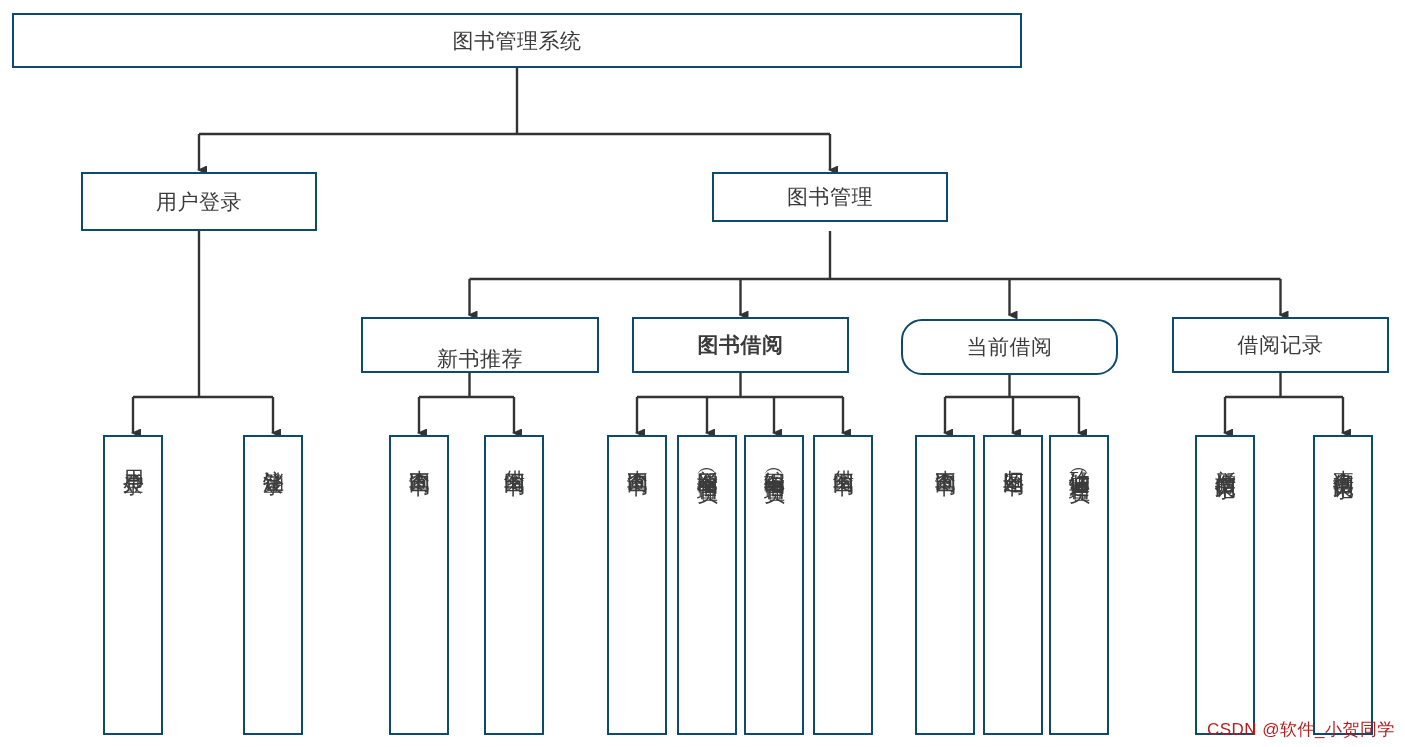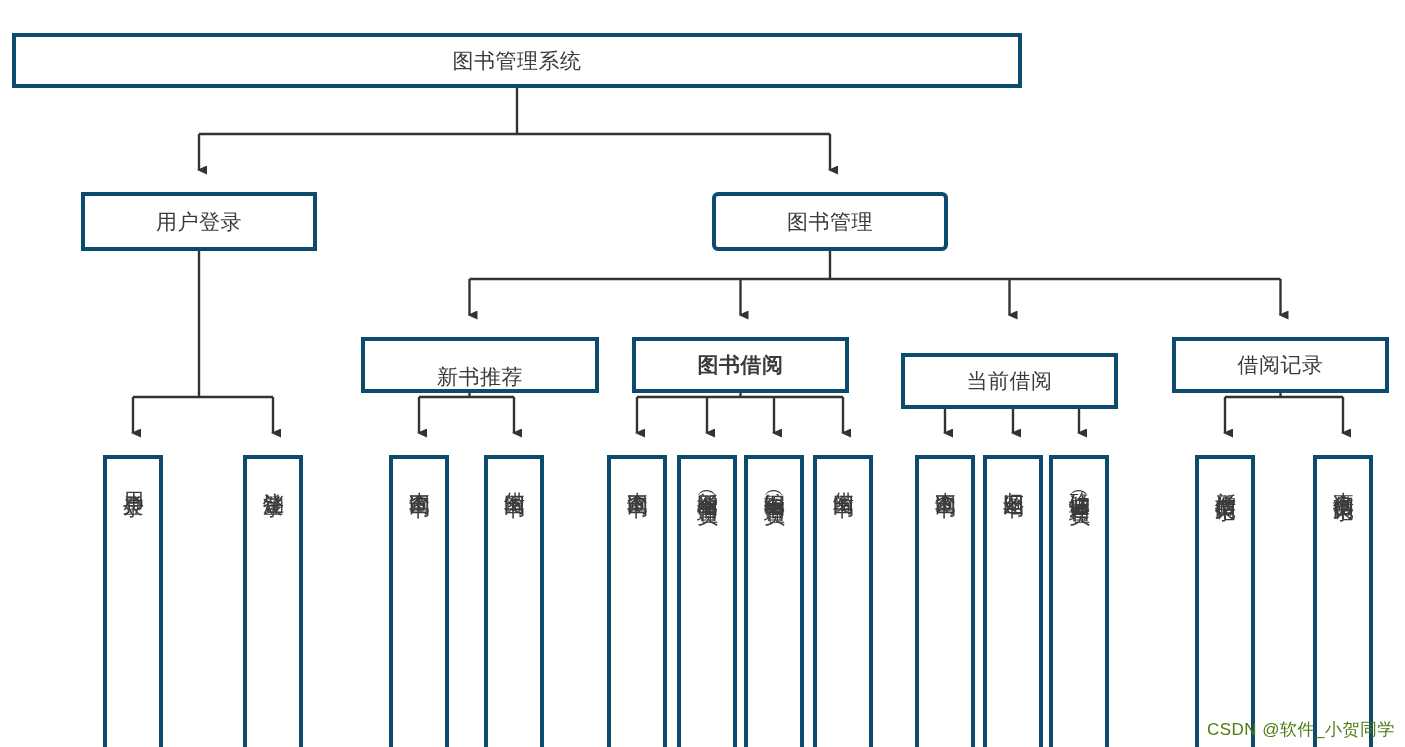--- a/index.html
+++ b/index.html
@@ -23,27 +23,26 @@
     left: 0;
     top: 0;
     width: 1405px;
     height: 747px;
     pointer-events: none;
   }
   .node {
     position: absolute;
     box-sizing: border-box;
     background: #ffffff;
-    border: 4px solid #0c4a6e;
+    border: 2px solid #0c4a6e;
     display: flex;
     align-items: center;
     justify-content: center;
     color: #3b3b3b;
     z-index: 2;
-    margin-top: 20px;
   }
   .node.horizontal {
     font-size: 21px;
     line-height: 1.2;
     letter-spacing: 0.5px;
     white-space: nowrap;
   }
   .node.vertical {
     align-items: flex-start;
     justify-content: center;
@@ -56,21 +55,21 @@
     line-height: 1.28;
     letter-spacing: 2px;
     color: #3b3b3b;
     white-space: nowrap;
   }
   #watermark {
     position: absolute;
     right: 10px;
     bottom: 6px;
     font-size: 17px;
-    color: #4d7c0f;
+    color: #b91c1c;
     letter-spacing: 0.5px;
     z-index: 5;
     white-space: nowrap;
   }
 </style>
 </head>
 <body>
 
 <div id="diagram-root">
 
@@ -117,30 +116,30 @@
       </g>
   </svg>
 
   <div id="nodes-layer">
       <div class="node horizontal" style="left: 12px; top: 13px; width: 1010px; height: 55px;">
         <span>图书管理系统</span>
       </div>
       <div class="node horizontal" style="left: 81px; top: 172px; width: 236px; height: 59px;">
         <span>用户登录</span>
       </div>
-      <div class="node horizontal" style="left: 712px; top: 172px; width: 236px; height: 59px; border-radius: 6px;">
+      <div class="node horizontal" style="left: 712px; top: 172px; width: 236px; height: 50px;">
         <span>图书管理</span>
       </div>
       <div class="node horizontal" style="left: 361px; top: 317px; width: 238px; height: 56px; align-items: flex-end;">
         <span>新书推荐</span>
       </div>
       <div class="node horizontal" style="left: 632px; top: 317px; width: 217px; height: 56px; font-weight: bold;">
         <span>图书借阅</span>
       </div>
-      <div class="node horizontal" style="left: 901px; top: 333px; width: 217px; height: 56px;">
+      <div class="node horizontal" style="left: 901px; top: 319px; width: 217px; height: 56px; border-radius: 21px;">
         <span>当前借阅</span>
       </div>
       <div class="node horizontal" style="left: 1172px; top: 317px; width: 217px; height: 56px; text-align: right;">
         <span>借阅记录</span>
       </div>
       <div class="node vertical" style="left: 103px; top: 435px; width: 60px; height: 300px;">
         <span class="vlabel">用户登录</span>
       </div>
       <div class="node vertical" style="left: 243px; top: 435px; width: 60px; height: 300px;">
         <span class="vlabel">注销登录</span>

